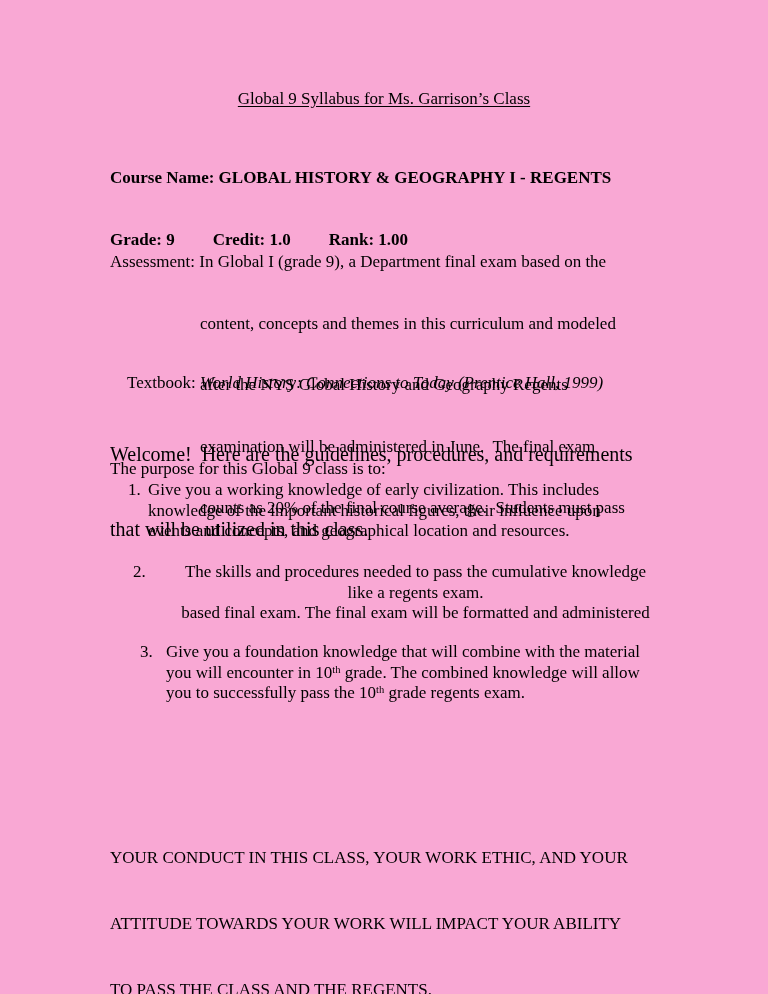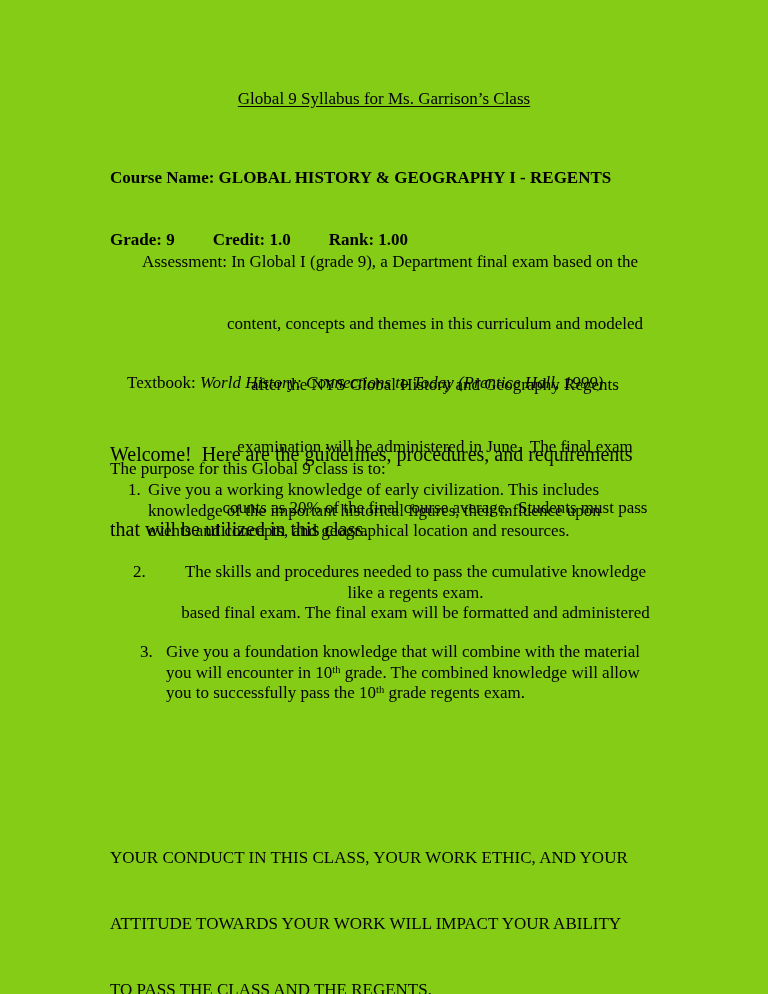--- a/index.html
+++ b/index.html
@@ -15,21 +15,21 @@
     color: #000000;
     -webkit-font-smoothing: antialiased;
   }
 
   .page {
     position: absolute;
     left: 0;
     top: 0;
     width: 768px;
     height: 994px;
-    background: #84cc16;
+    background: #f9a8d4;
     overflow: hidden;
   }
 
   
   .doc-title {
     position: absolute;
     left: 110px;
     top: 88px;
     width: 548px;
     text-align: center;
@@ -49,21 +49,20 @@
     white-space: pre-wrap;
   }
 
   .course-block { top: 127px; width: 600px; font-weight: bold; }
   .course-block .line { display: block; }
   .tabgap { display: inline-block; width: 38px; }
 
   .assessment-block {
     top: 211px;
     width: 560px;
-    text-align: center;
   }
   .assessment-block .label {
     display: block;
     text-indent: 0;
     padding-left: 90px;
     margin-left: -90px;
   }
   .assessment-block .cont {
     display: block;
     padding-left: 90px;

